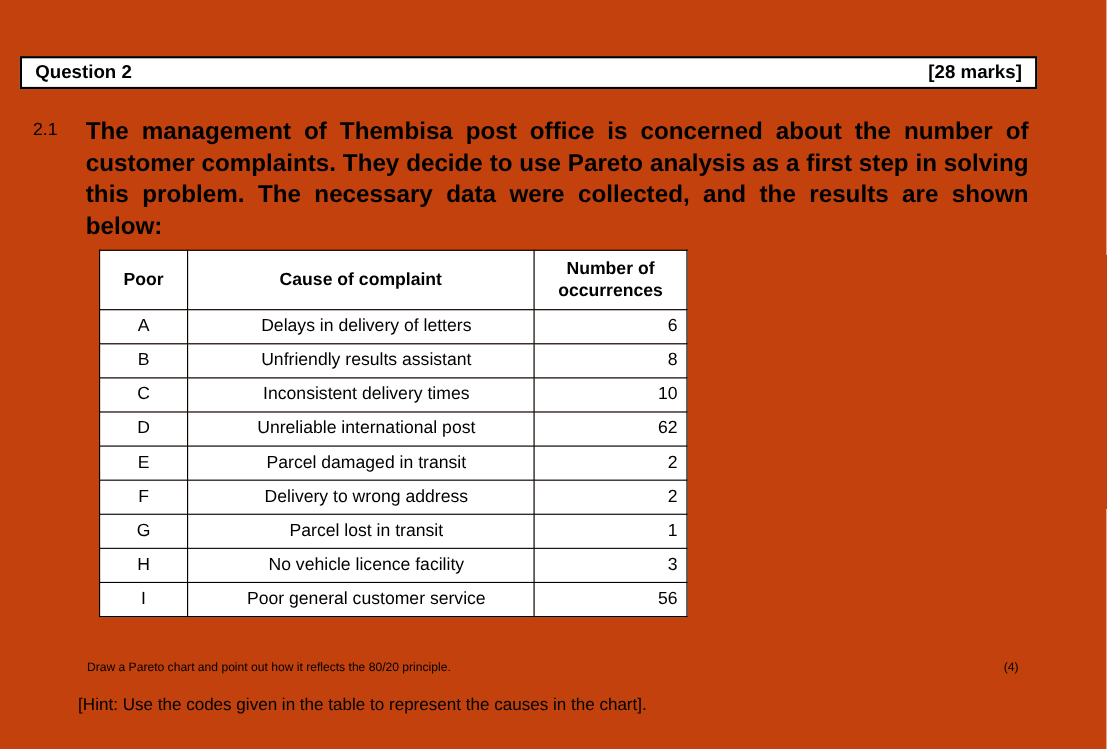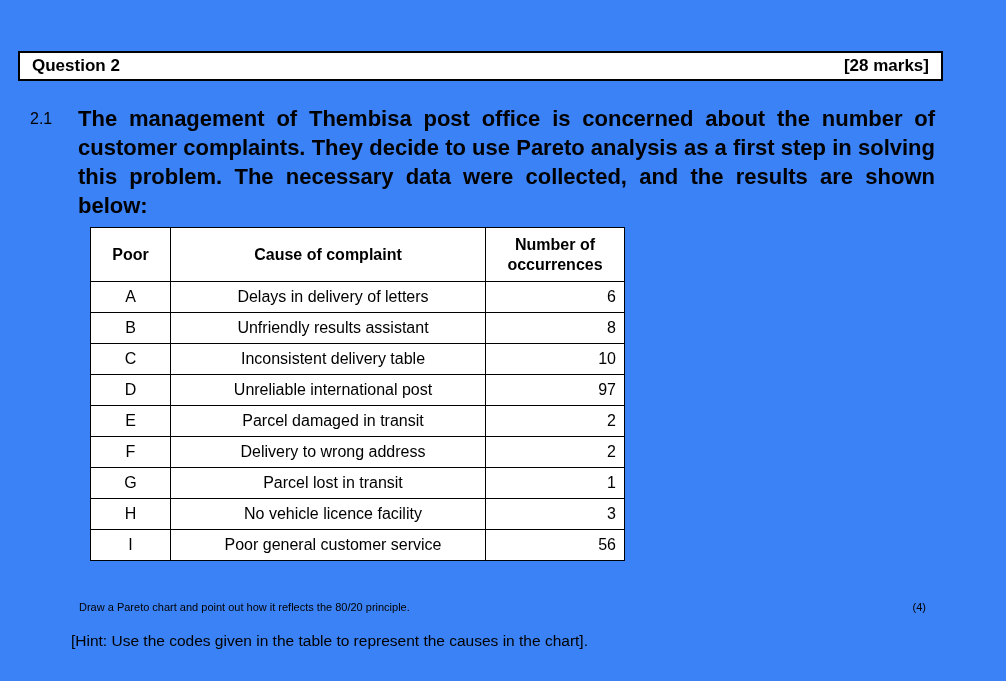--- a/index.html
+++ b/index.html
@@ -1,21 +1,21 @@
 <!DOCTYPE html>
 <html><head>
 <meta charset="utf-8">
 <style>
   * { margin: 0; padding: 0; box-sizing: border-box; }
   html, body { background: #ffffff; }
   .page {
     position: relative;
     width: 1006px;
     height: 681px;
-    background: #3b82f6;
+    background: #c2410c;
     font-family: "Liberation Sans", sans-serif;
     color: #000000;
     overflow: hidden;
   }
   .header-bar {
     position: absolute;
     left: 18px;
     top: 51px;
     width: 925px;
     height: 30px;
@@ -123,27 +123,27 @@
           <td class="cell-cause">Delays in delivery of letters</td>
           <td class="cell-occ">6</td>
         </tr>
         <tr>
           <td class="cell-code">B</td>
           <td class="cell-cause">Unfriendly results assistant</td>
           <td class="cell-occ">8</td>
         </tr>
         <tr>
           <td class="cell-code">C</td>
-          <td class="cell-cause">Inconsistent delivery table</td>
+          <td class="cell-cause">Inconsistent delivery times</td>
           <td class="cell-occ">10</td>
         </tr>
         <tr>
           <td class="cell-code">D</td>
           <td class="cell-cause">Unreliable international post</td>
-          <td class="cell-occ">97</td>
+          <td class="cell-occ">62</td>
         </tr>
         <tr>
           <td class="cell-code">E</td>
           <td class="cell-cause">Parcel damaged in transit</td>
           <td class="cell-occ">2</td>
         </tr>
         <tr>
           <td class="cell-code">F</td>
           <td class="cell-cause">Delivery to wrong address</td>
           <td class="cell-occ">2</td>

